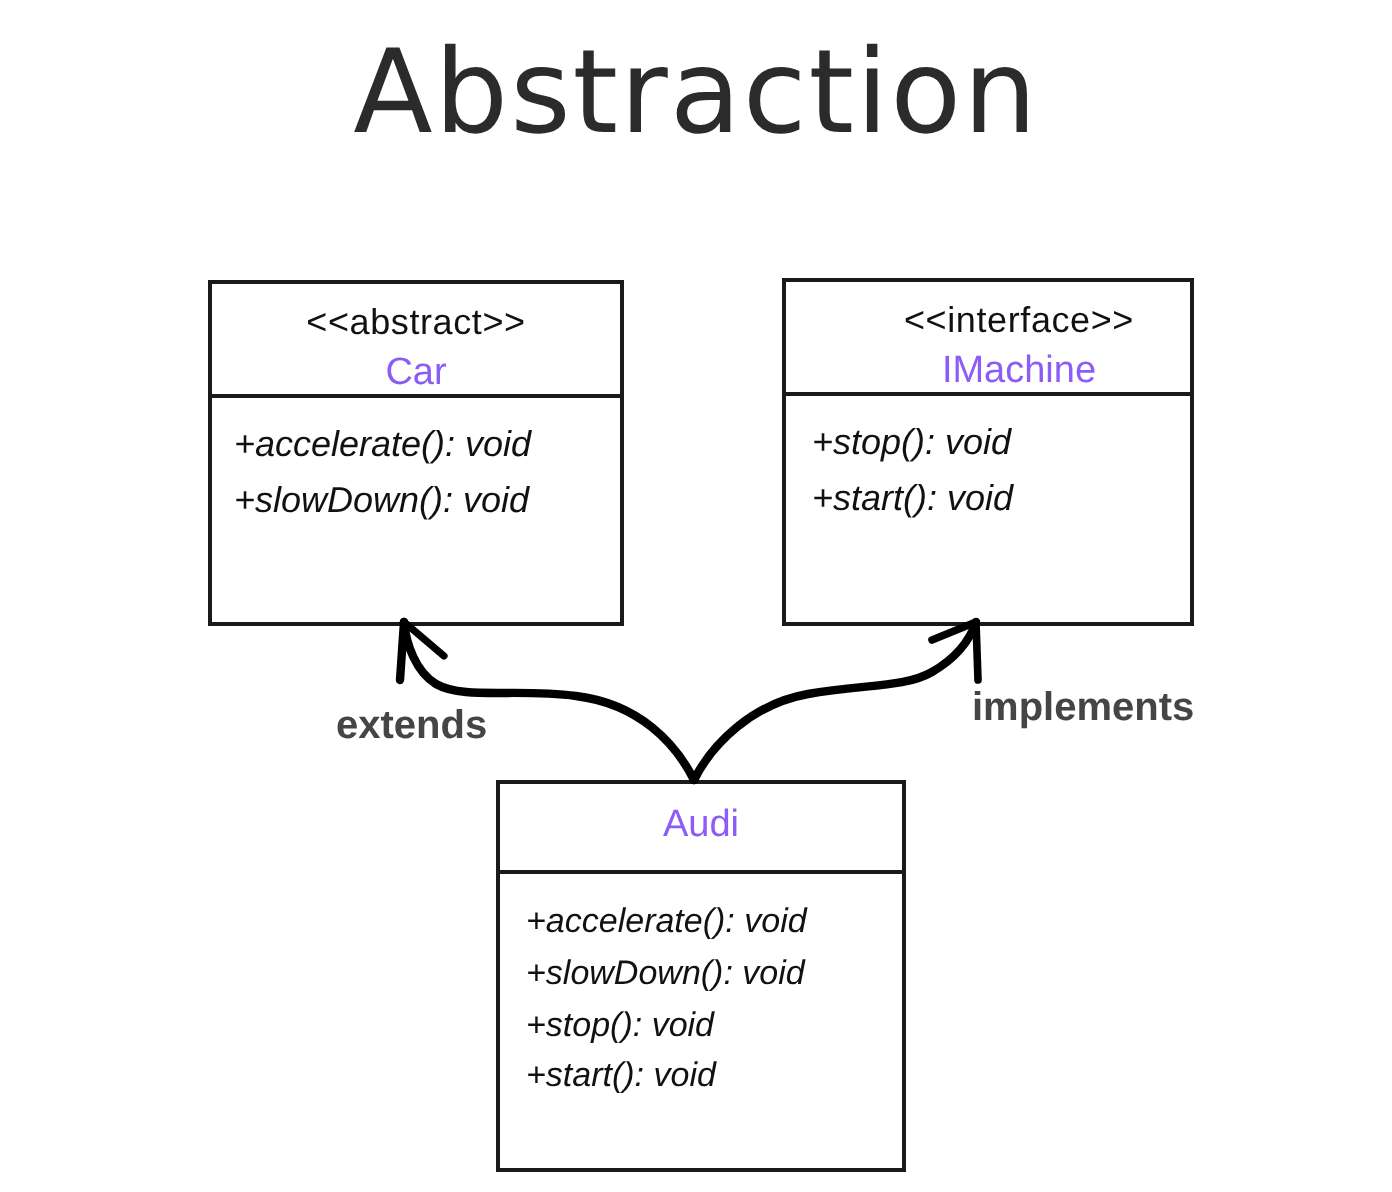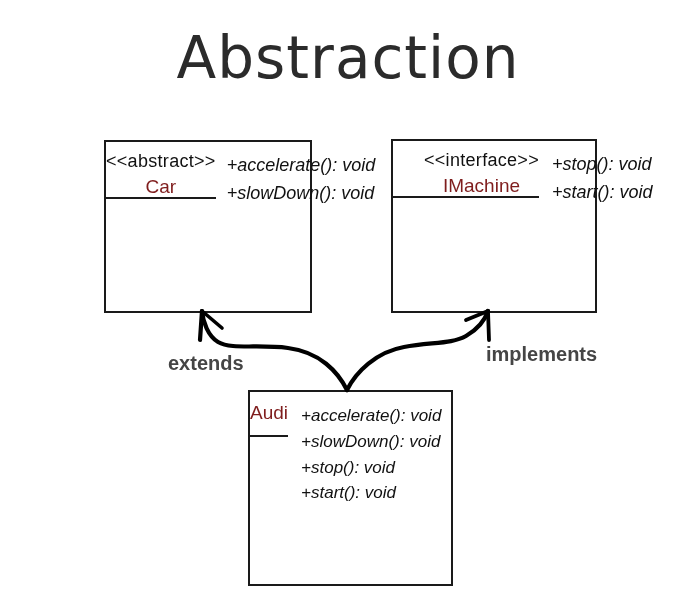--- a/index.html
+++ b/index.html
@@ -15,57 +15,57 @@
     width: 696px;
     height: 596px;
     background: #ffffff;
     overflow: hidden;
   }
 
   
   #diagram-title {
     position: absolute;
     left: 0;
-    top: 28px;
+    top: 16px;
     width: 696px;
     text-align: center;
     font-family: "DejaVu Sans", sans-serif;
     font-size: 58px;
     font-weight: 400;
     letter-spacing: 1px;
     color: #2b2b2b;
     line-height: 1.05;
     white-space: nowrap;
   }
 
   
   .uml-class {
     position: absolute;
     box-sizing: border-box;
     background: #ffffff;
     border: 2px solid #1a1a1a;
     display: flex;
-    flex-direction: row;
+    flex-direction: column;
   }
   .uml-header {
     box-sizing: border-box;
     border-bottom: 2px solid #1a1a1a;
     text-align: center;
     padding-top: 6px;
     padding-bottom: 4px;
   }
   .uml-stereotype {
     font-size: 18px;
     color: #111111;
     line-height: 1.45;
     letter-spacing: 0.3px;
   }
   .uml-name {
     font-size: 19px;
-    color: #7f1d1d;
+    color: #8b5cf6;
     line-height: 1.4;
   }
   .uml-members {
     flex: 1 1 auto;
     padding: 9px 0 0 11px;
     font-style: italic;
   }
   .uml-member {
     font-size: 18px;
     color: #111111;

